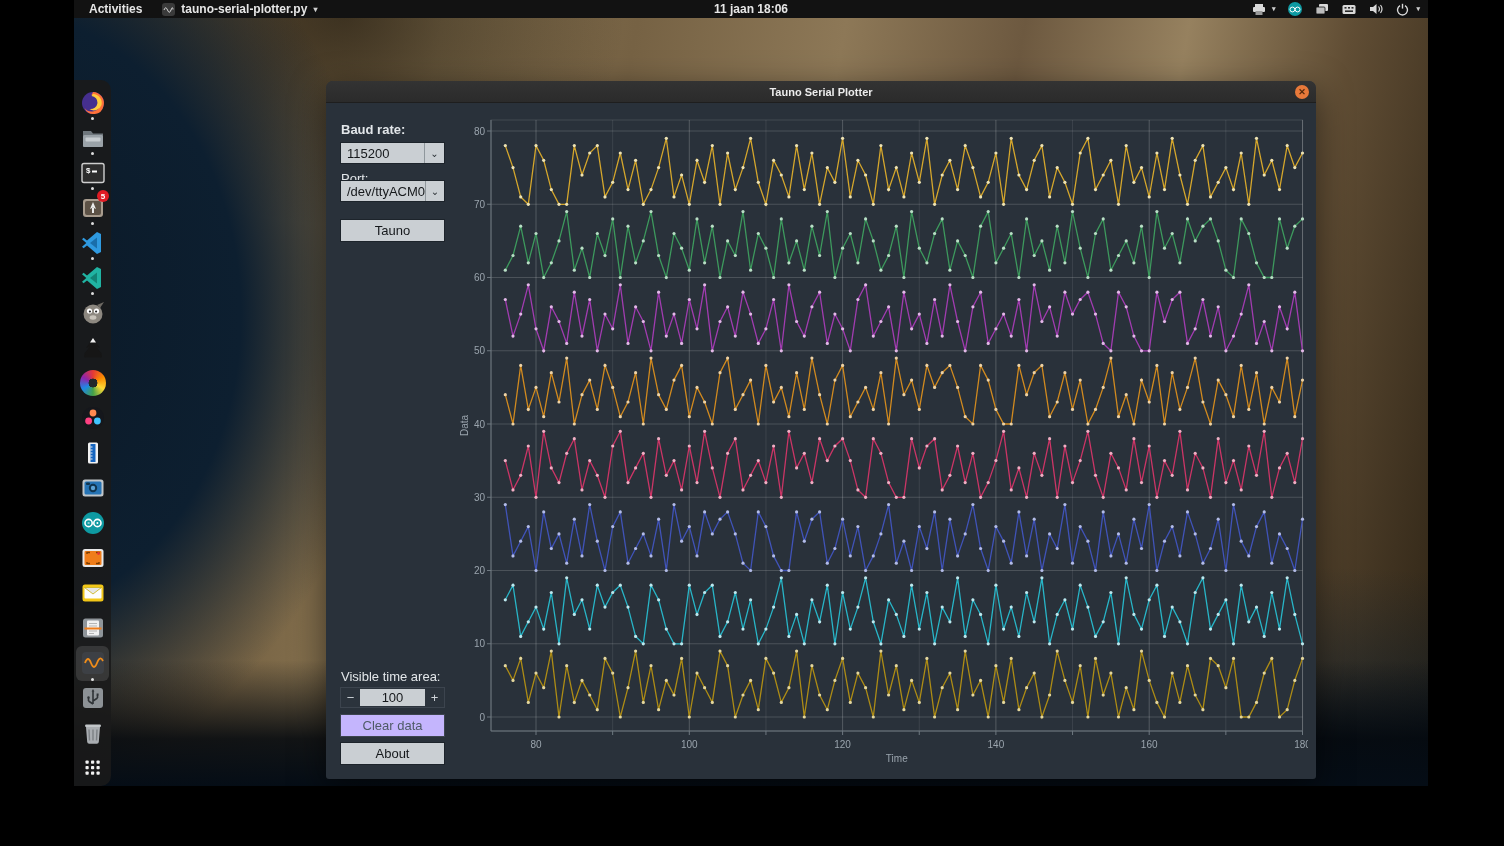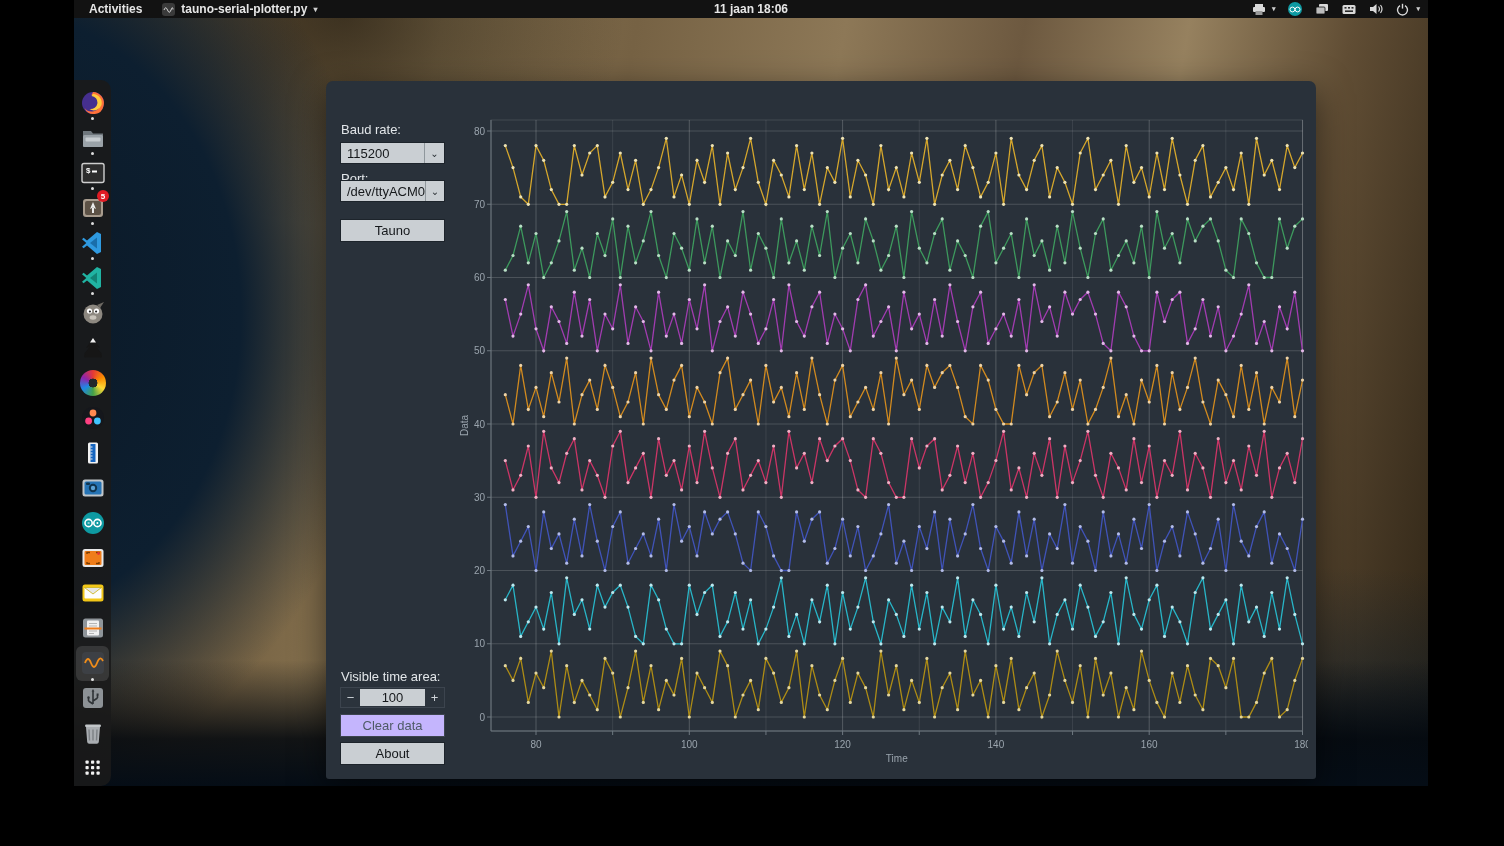--- a/index.html
+++ b/index.html
@@ -287,22 +287,28 @@
           <rect x="11" y="11" width="3.2" height="3.2" rx="0.8" fill="#f2f2f2"></rect>
           <rect x="16.5" y="11" width="3.2" height="3.2" rx="0.8" fill="#f2f2f2"></rect>
           <rect x="5.5" y="16.5" width="3.2" height="3.2" rx="0.8" fill="#f2f2f2"></rect>
           <rect x="11" y="16.5" width="3.2" height="3.2" rx="0.8" fill="#f2f2f2"></rect>
           <rect x="16.5" y="16.5" width="3.2" height="3.2" rx="0.8" fill="#f2f2f2"></rect>
         </svg>
       </div>
     </div>
 
   <div class="appwin">
+    <div class="titlebar">
+      <span>Tauno Serial Plotter</span>
+      <span class="closebtn">
+          <span>✕</span>
+        </span>
+    </div>
 
-    <div class="panel-label" style="left:15px;top:41px;">Baud rate:</div>
+    <div class="panel-label" style="left:15px;top:41px;font-weight:bold;">Baud rate:</div>
     <div class="combo" style="top:61px;justify-content:center;">
       <span class="val">115200</span>
       <span class="cv-sep"></span>
       <span class="cv-btn">⌄</span>
     </div>
     <div class="panel-label" style="left:15px;top:90px;">Port:</div>
     <div class="combo" style="top:99px;">
       <span class="val">/dev/ttyACM0</span>
       <span class="cv-sep"></span>
       <span class="cv-btn">⌄</span>

